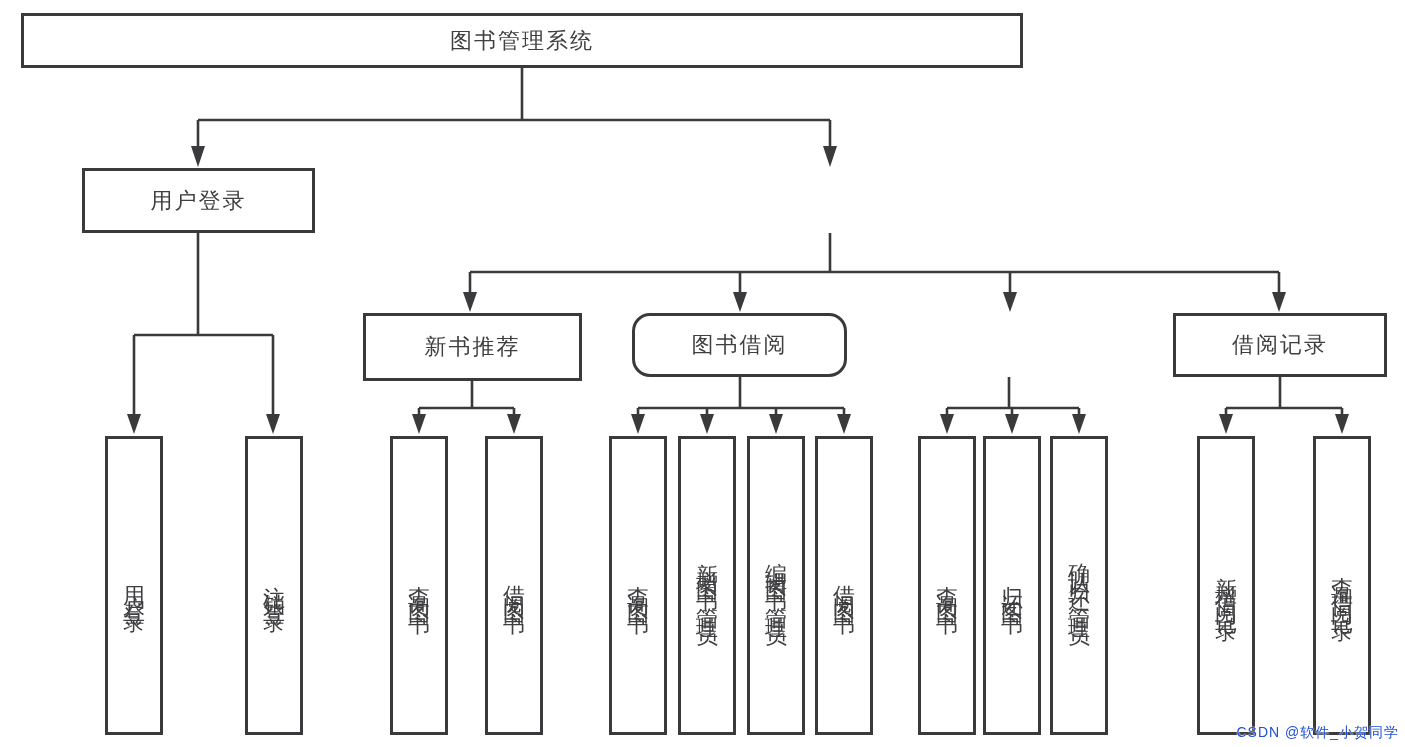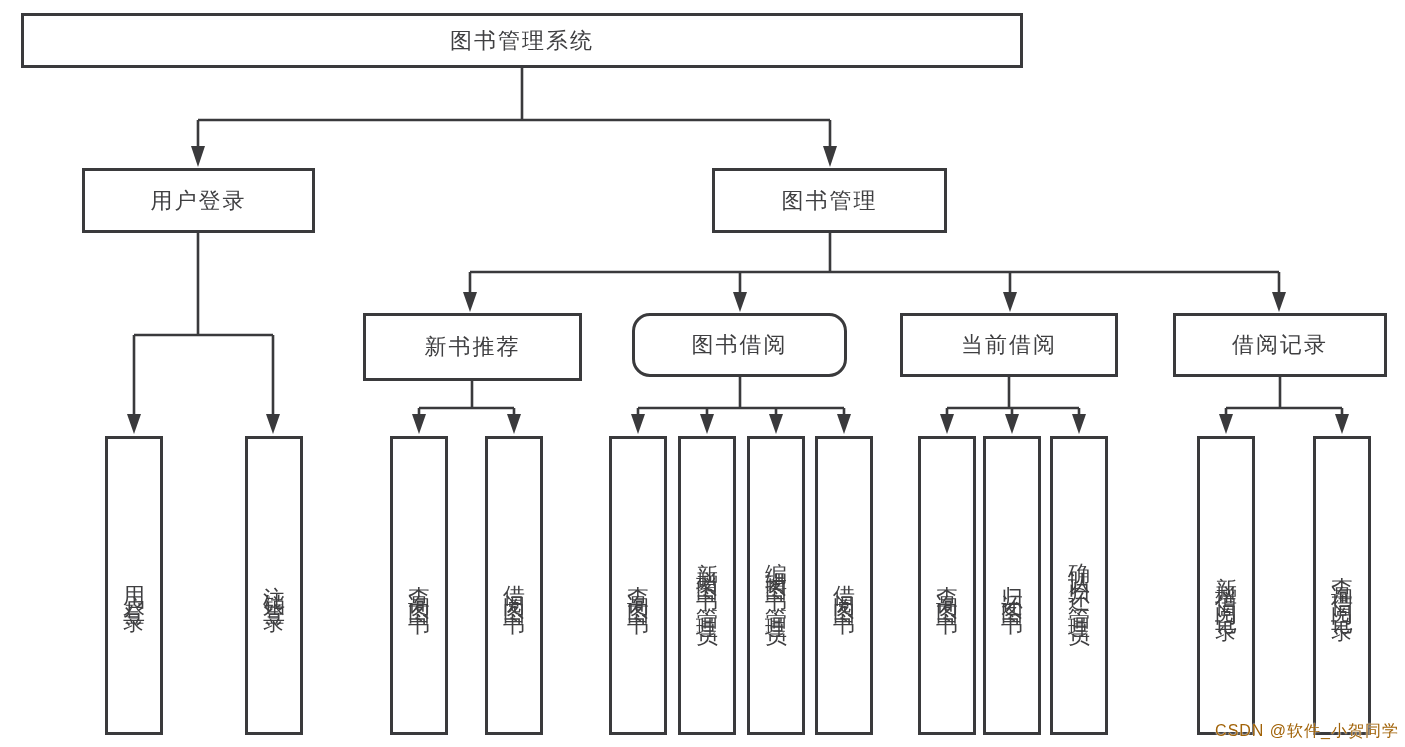--- a/index.html
+++ b/index.html
@@ -18,21 +18,21 @@
   }
   .v-box span{
     writing-mode:vertical-rl;text-orientation:mixed;
     font-size:22px;letter-spacing:9px;line-height:1;
   }
   svg.edges{position:absolute;left:0;top:0;z-index:1;}
   svg.edges path{stroke:#3a3a3c;stroke-width:2.6;fill:none;}
   svg.edges polygon{fill:#3a3a3c;stroke:none;}
   .watermark{
     position:absolute;right:6px;bottom:5px;z-index:6;
-    font-size:16px;letter-spacing:1px;color:#a16207;
+    font-size:14px;letter-spacing:1px;color:#1d4ed8;
     text-shadow:0 0 2px #ffffff,0 0 1px #ffffff;white-space:nowrap;
   }
 </style>
 </head>
 <body>
 
 <div class="canvas">
 
   <svg class="edges" width="1405" height="747" viewBox="0 0 1405 747">
 
@@ -84,32 +84,26 @@
     </g>
   </svg>
 
   <div class="node h-box" style="left:21px;top:13px;width:1002px;height:55px;">
     <span>图书管理系统</span>
   </div>
 
   <div class="node h-box" style="left:82px;top:168px;width:233px;height:65px;">
     <span>用户登录</span>
   </div>
-  <div class="node h-box" style="left:712px;top:168px;width:235px;height:65px;">
-    <span>图书管理</span>
-  </div>
 
   <div class="node h-box" style="left:363px;top:313px;width:219px;height:68px;">
     <span>新书推荐</span>
   </div>
   <div class="node h-box" style="left:632px;top:313px;width:215px;height:64px;border-radius:18px;">
     <span>图书借阅</span>
-  </div>
-  <div class="node h-box" style="left:900px;top:313px;width:218px;height:64px;">
-    <span>当前借阅</span>
   </div>
   <div class="node h-box" style="left:1173px;top:313px;width:214px;height:64px;">
     <span>借阅记录</span>
   </div>
 
   <div class="node v-box" style="left:105px;top:436px;width:58px;height:299px;">
     <span>用户登录</span>
   </div>
   <div class="node v-box" style="left:245px;top:436px;width:58px;height:299px;">
     <span>注销登录</span>

